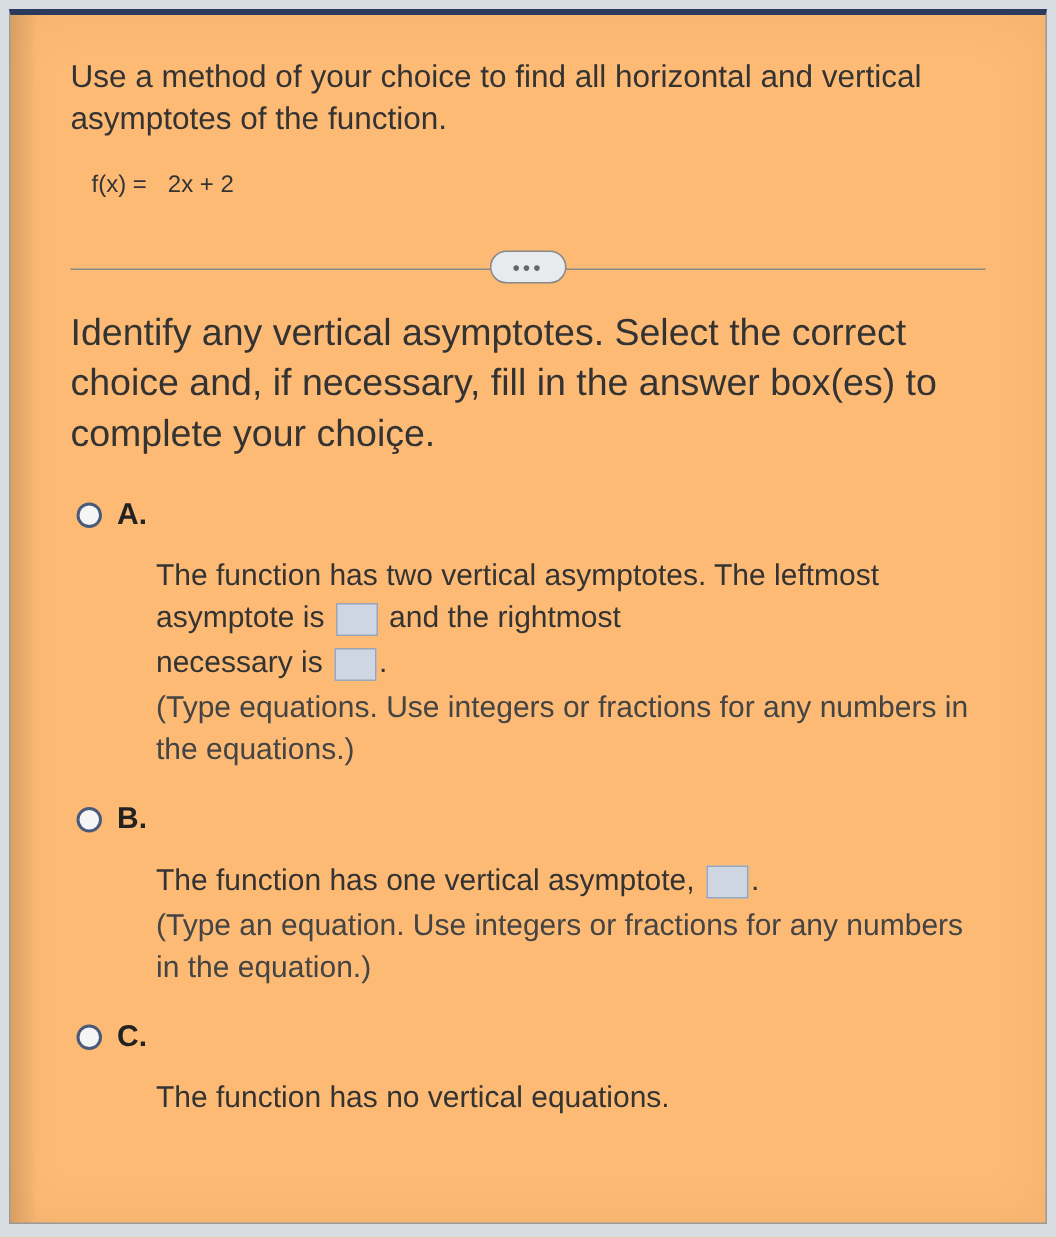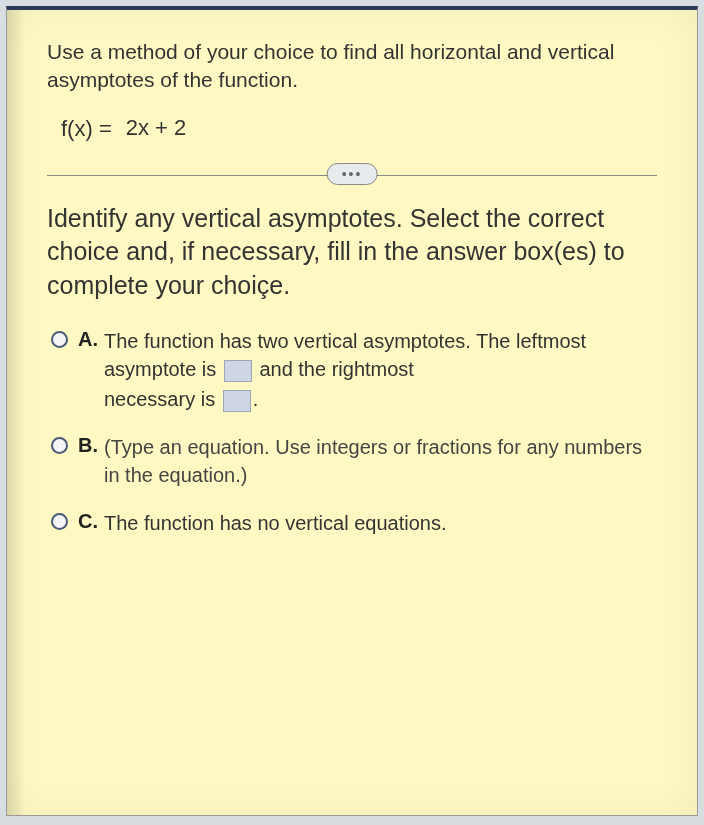--- a/index.html
+++ b/index.html
@@ -4,41 +4,41 @@
   <style>
     * { box-sizing: border-box; margin: 0; padding: 0; }
     body {
       font-family: Arial, Helvetica, sans-serif;
       background: #d8dde2;
       width: 704px;
       height: 825px;
       overflow: hidden;
     }
     .panel {
-      background: #fef9c3;
+      background: #fdba74;
       border: 1px solid #999;
       border-top: 4px solid #2a3a5c;
       margin: 6px;
       padding: 28px 40px 20px 40px;
       height: 810px;
       position: relative;
       box-shadow: inset 0 0 40px rgba(0,0,0,0.05);
     }
     .question-text {
       color: #333;
       font-size: 21px;
       line-height: 1.35;
       margin-bottom: 20px;
     }
     .formula {
-      font-size: 22px;
+      font-size: 16px;
       color: #333;
-      margin: 18px 0 32px 14px;
+      margin: 18px 0 44px 14px;
       display: flex;
-      align-items: center;
+      align-items: flex-start;
     }
     .formula .lhs { margin-right: 6px; }
     .fraction {
       display: inline-flex;
       flex-direction: column;
       align-items: center;
       vertical-align: middle;
       gap: 36px;
     }
     .fraction .num { padding: 0 8px 2px 8px; }
@@ -99,20 +99,21 @@
       font-size: 20px;
       width: 26px;
       flex-shrink: 0;
       margin-top: 1px;
     }
     .opt-body {
       color: #333;
       font-size: 20px;
       line-height: 1.4;
       flex: 1;
+      margin-top: 39px;
     }
     .opt-body .line { margin-bottom: 2px; }
     .answer-box {
       display: inline-block;
       width: 28px;
       height: 22px;
       background: #cdd6e2;
       border: 1px solid #9aa6b8;
       vertical-align: middle;
       margin: 0 2px;
@@ -158,27 +159,31 @@
     <div class="option-row">
       <div class="radio"></div>
       <div class="opt-letter">A.</div>
       <div class="opt-body">
         <div class="line">
           <span>The function has two vertical asymptotes. The leftmost asymptote is </span><span class="answer-box"></span><span> and the rightmost</span>
         </div>
         <div class="line">
           <span>necessary is </span><span class="answer-box"></span><span>.</span>
         </div>
+        <div class="line hint">(Type equations. Use integers or fractions for any numbers in the equations.)</div>
       </div>
     </div>
 
     <div class="option-row">
       <div class="radio"></div>
       <div class="opt-letter">B.</div>
       <div class="opt-body">
+        <div class="line">
+          <span>The function has one vertical asymptote, </span><span class="answer-box"></span><span>.</span>
+        </div>
         <div class="line hint">(Type an equation. Use integers or fractions for any numbers in the equation.)</div>
       </div>
     </div>
 
     <div class="option-row">
       <div class="radio"></div>
       <div class="opt-letter">C.</div>
       <div class="opt-body">
         <div class="line">The function has no vertical equations.</div>
       </div>

